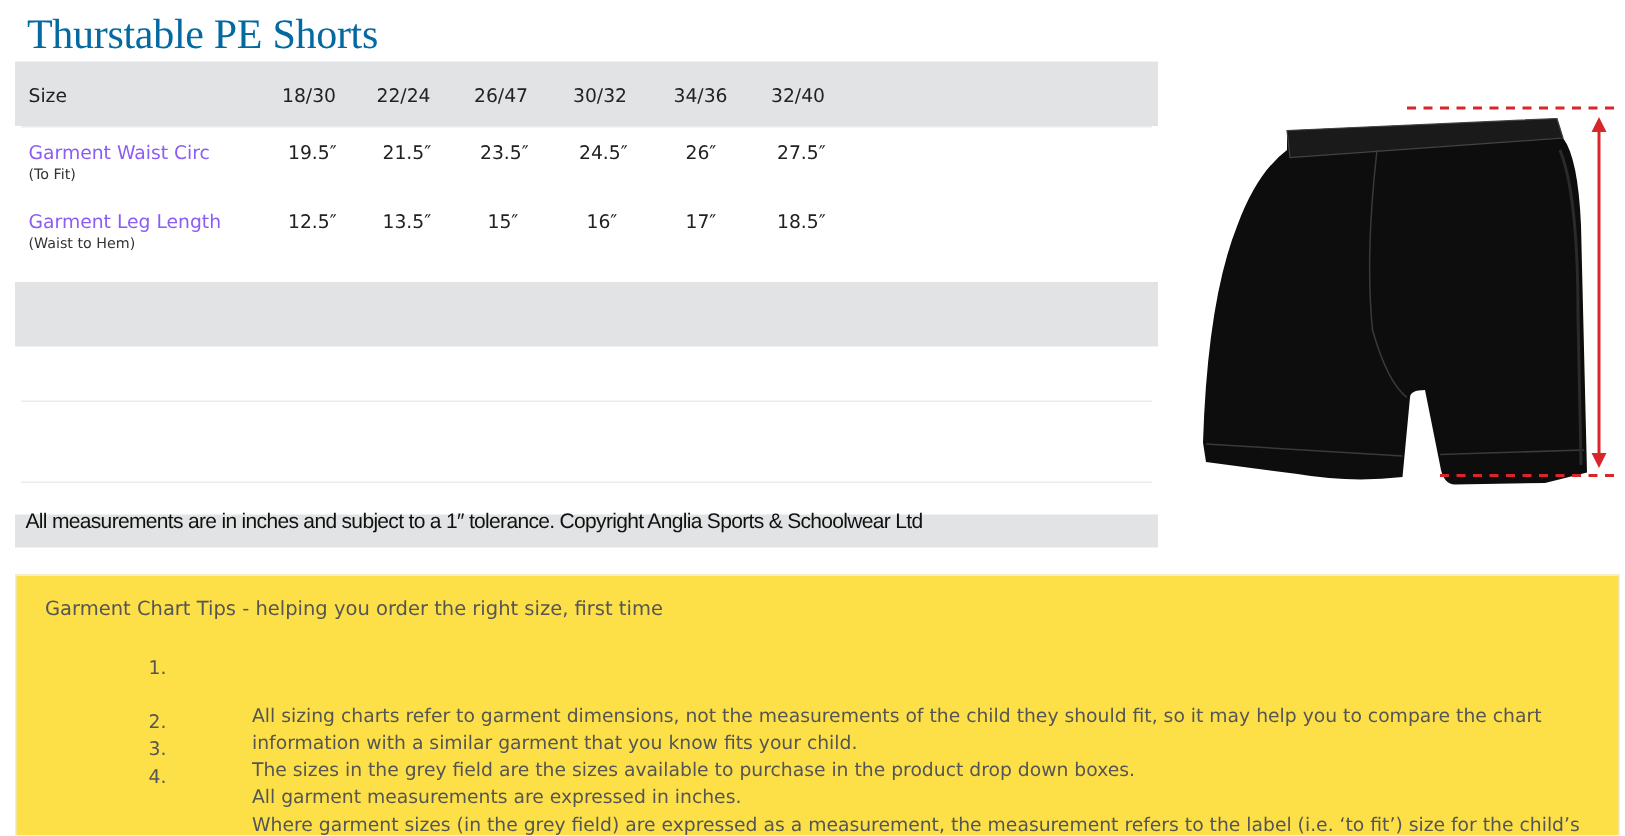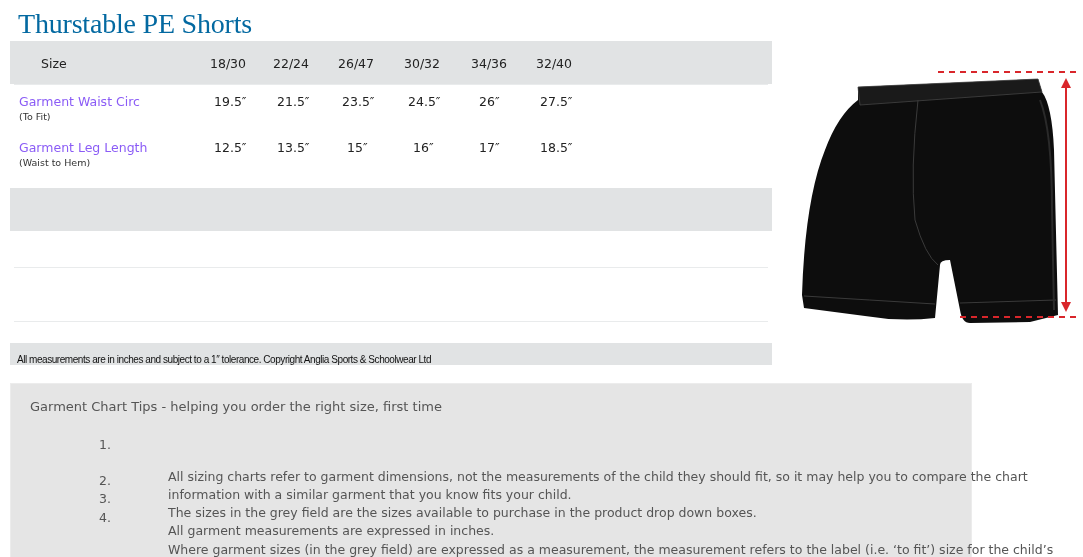--- a/index.html
+++ b/index.html
@@ -46,66 +46,65 @@
       left: 4px;
       width: 754px;
       height: 1px;
       background: #e9ebec;
     }
     .cell {
       position: absolute;
       font-size: 12.5px;
       color: #222;
       white-space: nowrap;
-      margin-left: 22px;
     }
     .row-label {
       position: absolute;
       left: 9px;
       white-space: nowrap;
     }
     .row-label .main {
       font-size: 12.5px;
       color: #8b5cf6;
       display: block;
     }
     .row-label .sub {
       font-size: 9.5px;
       color: #333;
       display: block;
       margin-top: 2px;
     }
     .footer-note {
       position: absolute;
       left: 7px;
-      top: 313px;
+      top: 298px;
       font-family: "Liberation Sans", sans-serif;
-      font-size: 10px;
+      font-size: 14px;
       letter-spacing: -0.45px;
       color: #111;
       white-space: nowrap;
     }
     
     .garment {
       position: absolute;
       left: 790px;
       top: 60px;
       width: 293px;
       height: 270px;
     }
     
     .tips {
       position: absolute;
       left: 10px;
       top: 383px;
-      width: 962px;
+      width: 1070px;
       height: 174px;
       border: 1px solid #ececec;
       border-bottom: none;
-      background: #e5e5e5;
+      background: #fde047;
       box-sizing: border-box;
     }
     .tips-title {
       position: absolute;
       left: 19px;
       top: 15px;
       font-size: 13px;
       color: #555;
       white-space: nowrap;
     }

